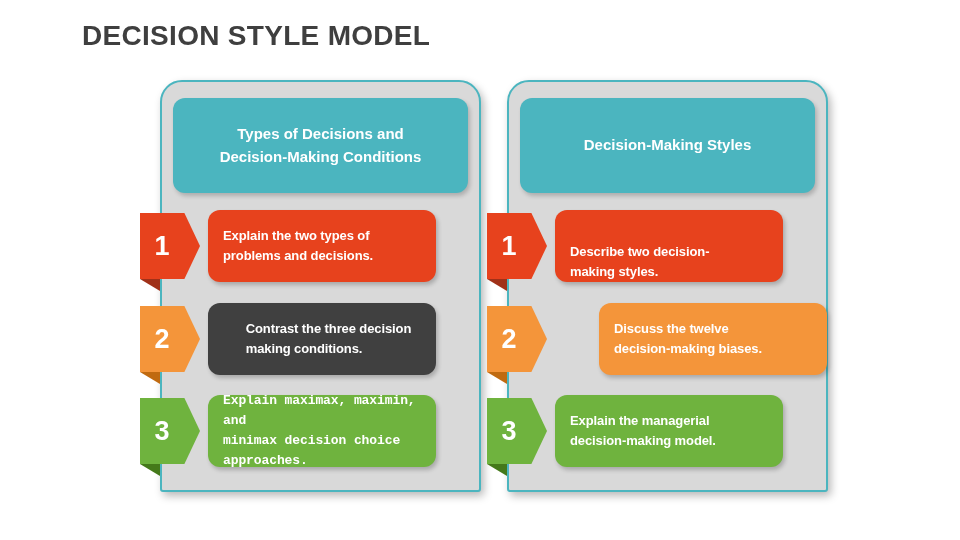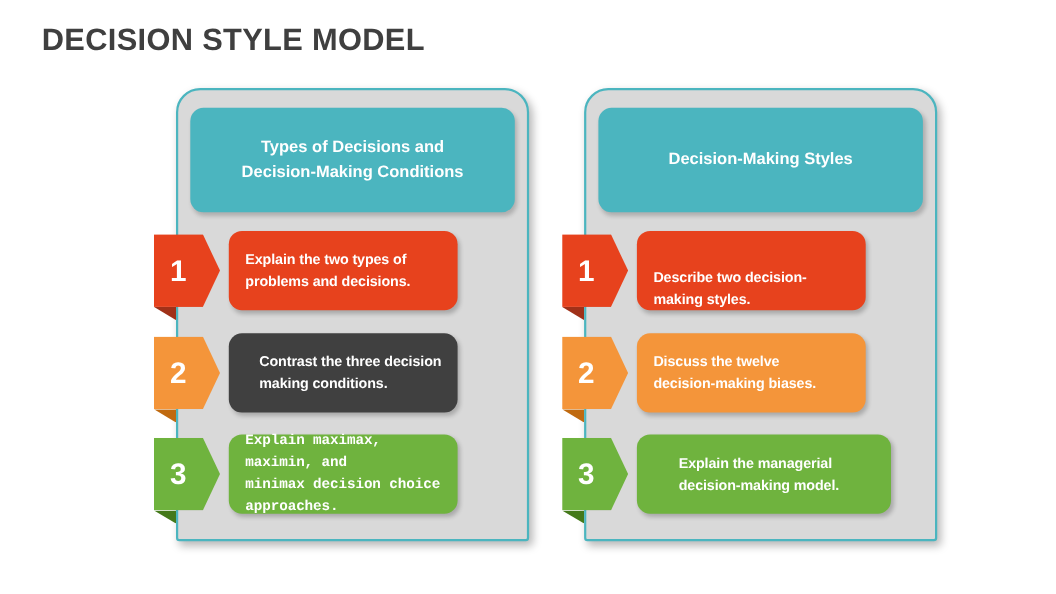--- a/index.html
+++ b/index.html
@@ -4,47 +4,47 @@
 <style>
   html,body{margin:0;padding:0;background:#fff;}
   .slide{position:relative;width:960px;height:540px;background:#fff;overflow:hidden;
          font-family:"Liberation Sans",sans-serif;}
   .title{position:absolute;left:38px;top:20px;font-size:28px;font-weight:700;
          letter-spacing:.3px;white-space:nowrap;}
   .panel{position:absolute;top:80px;width:321px;height:412px;border-width:2px;border-style:solid;
          border-radius:22px 22px 3px 3px;box-sizing:border-box;
          box-shadow:3px 4px 8px rgba(0,0,0,.28);}
   .panel-left{left:160px;}
-  .panel-right{left:531px;}
+  .panel-right{left:507px;}
   .hdr{position:absolute;left:11px;top:16px;width:295px;height:95px;border-radius:12px;
        display:flex;align-items:center;justify-content:center;
        box-shadow:2px 3px 4px rgba(0,0,0,.2);}
   .hdr-text{color:#fff;font-size:15px;font-weight:700;text-align:center;line-height:1.5;
             white-space:pre-line;}
   .item{position:absolute;left:-22px;width:340px;height:78px;}
   .row1{top:131px;}
   .row2{top:224px;}
   .row3{top:316px;}
   .fold{position:absolute;left:0;top:66px;width:20px;height:12px;
         clip-path:polygon(0 0,100% 0,100% 100%);}
   .tag{position:absolute;left:0;top:0;width:60px;height:66px;
        clip-path:polygon(0 0,74% 0,100% 50%,74% 100%,0 100%);
        display:flex;align-items:center;
        filter:drop-shadow(2px 2px 2px rgba(0,0,0,.2));}
   .num{width:44px;text-align:center;color:#fff;font-size:27px;font-weight:700;}
-  .box{position:absolute;left:68px;top:-3px;width:208px;height:72px;border-radius:12px;
+  .box{position:absolute;left:68px;top:-3px;width:228px;height:72px;border-radius:12px;
        display:flex;align-items:center;box-shadow:2px 3px 4px rgba(0,0,0,.22);}
   .box-text{color:#fff;font-size:13px;font-weight:700;line-height:1.55;
             padding:0 2px 0 15px;white-space:pre-line;letter-spacing:-0.1px;}
 </style>
 </head>
 <body>
 
 <div class="slide">
-  <div class="title" style="color: rgb(63, 63, 63);">DECISION STYLE MODEL</div>
+  <div class="title" style="color: rgb(63, 63, 63); margin-left: 44px;">DECISION STYLE MODEL</div>
 
   <div class="panel panel-left" style="background: rgb(217, 217, 217); border-color: rgb(75, 181, 191);">
     <div class="hdr" style="background: rgb(75, 181, 191);">
       <div class="hdr-text">Types of Decisions and
 Decision-Making Conditions</div>
     </div>
 
     <div class="item row1">
       <div class="fold" style="background: rgb(160, 49, 25);"></div>
       <div class="tag" style="background: rgb(231, 66, 29);">
@@ -93,30 +93,30 @@
         <span class="box-text">Describe two decision-
 making styles.</span>
       </div>
     </div>
 
     <div class="item row2">
       <div class="fold" style="background: rgb(192, 106, 16);"></div>
       <div class="tag" style="background: rgb(244, 149, 58);">
         <span class="num">2</span>
       </div>
-      <div class="box" style="background: rgb(244, 149, 58);">
+      <div class="box" style="background: rgb(244, 149, 58); margin-left: 44px;">
         <span class="box-text">Discuss the twelve
 decision-making biases.</span>
       </div>
     </div>
 
     <div class="item row3">
       <div class="fold" style="background: rgb(68, 121, 26);"></div>
       <div class="tag" style="background: rgb(111, 179, 62);">
         <span class="num">3</span>
       </div>
-      <div class="box" style="background: rgb(111, 179, 62); padding-left: 23px;">
+      <div class="box" style="background: rgb(111, 179, 62);">
         <span class="box-text">Explain the managerial
 decision-making model.</span>
       </div>
     </div>
   </div>
 </div>
 
 </body></html>

